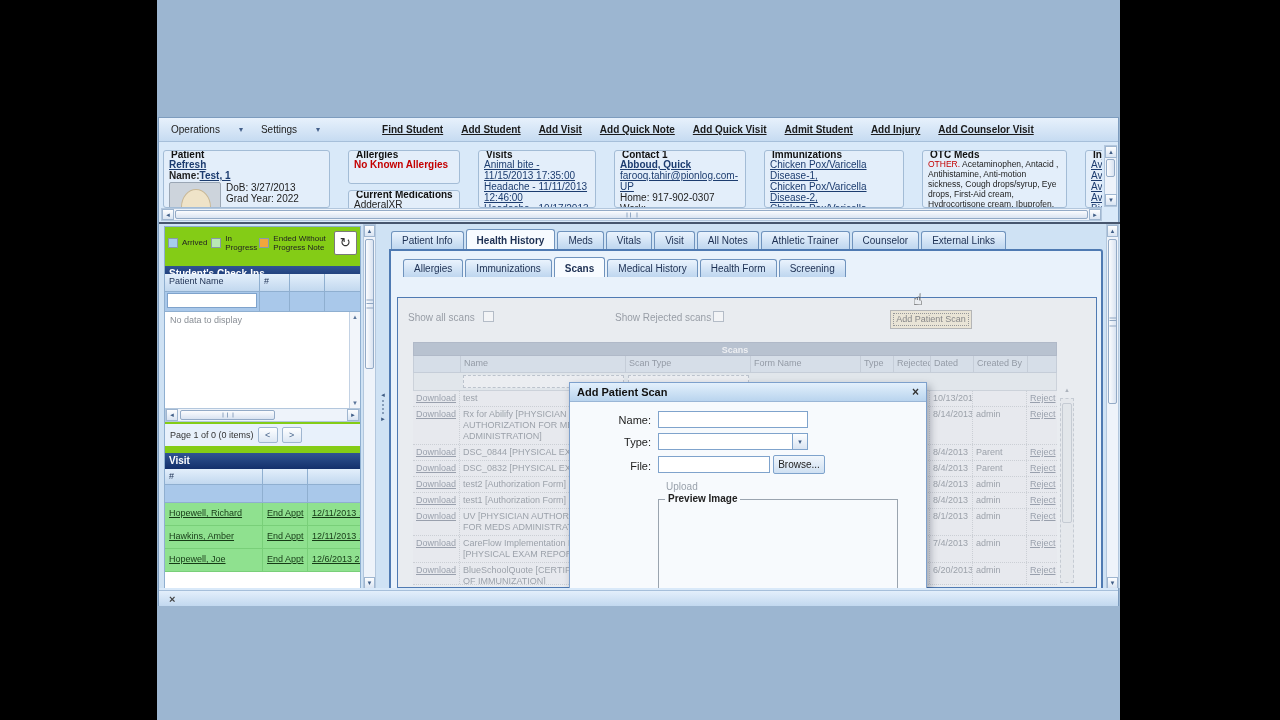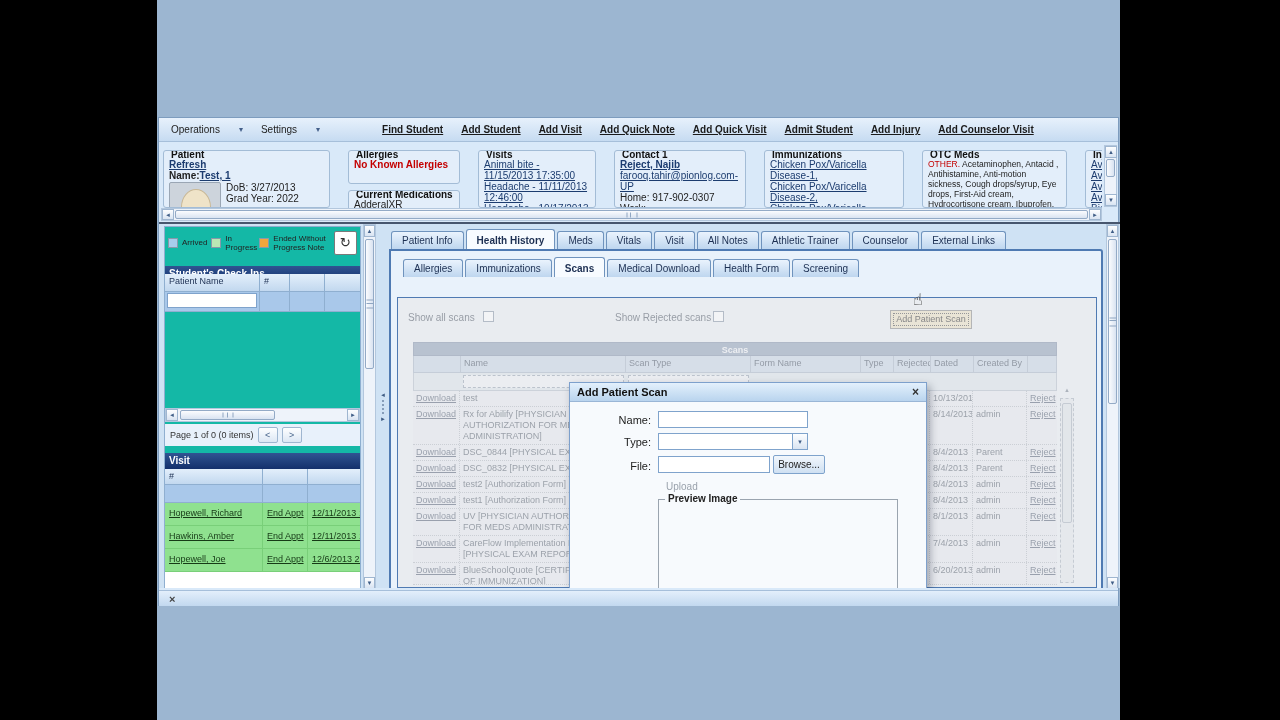--- a/index.html
+++ b/index.html
@@ -48,21 +48,21 @@
   .gripv:after { content:""; position:absolute; left:50%; top:50%; width:7px; height:7px; transform:translate(-50%,-50%);
                  border-top:1px solid #8fa6c2; border-bottom:1px solid #8fa6c2; background:
                  linear-gradient(transparent 2px,#8fa6c2 2px,#8fa6c2 3px,transparent 3px); }
 
   
   .mainregion { position:absolute; left:0; top:104px; width:961px; height:366px;
                 border-top:2px solid #47566e; background:#cfe2f4; overflow:hidden; }
 
   
   .leftpanel { position:absolute; left:5px; top:2px; width:197px; height:420px;
-               background:#14b8a6; border:1px solid #8fafd0; }
+               background:#84cc16; border:1px solid #8fafd0; }
   .legendrow { position:absolute; left:0; top:0; width:100%; height:31px; display:flex;
                align-items:center; gap:4px; padding:0 3px; font-size:8px; color:#222; }
   .sq { width:10px; height:10px; border:1px solid #8899aa; flex:none; }
   .sq.arrived { background:#a6cdec; } .sq.prog { background:#b9e8b4; } .sq.ended { background:#f2a63c; }
   .refbtn { margin-left:auto; width:24px; height:24px; background:#fff; border:1px solid #7a7a7a;
             border-radius:2px; font-size:13px; color:#333; text-align:center; line-height:22px; cursor:pointer; }
   .navyhdr { background:linear-gradient(#305492,#14306b); color:#fff; font-weight:bold;
              font-size:10px; padding:2px 4px; }
   .chk-hdr { position:absolute; left:0; top:39px; width:100%; height:16px; }
   .chk-cols { position:absolute; left:0; top:47px; width:100%; height:18px; display:flex;
@@ -229,21 +229,21 @@
         <div class="grp" style="width:118px">
           <span class="gtitle">Visits</span>
           <div class="small"><span class="lnk">Animal bite - 11/15/2013 17:35:00</span></div>
           <div class="small"><span class="lnk">Headache - 11/11/2013 12:46:00</span></div>
           <div class="small"><span class="lnk">Headache - 10/17/2013 10:39:00</span></div>
 
         </div>
 
         <div class="grp" style="width:132px">
           <span class="gtitle">Contact 1</span>
-          <div class="small bold"><span class="lnk">Reject, Najib</span></div>
+          <div class="small bold"><span class="lnk">Abboud, Quick</span></div>
           <div class="small"><span class="lnk">farooq.tahir@pionlog.com-UP</span></div>
           <div class="small">Home: 917-902-0307</div>
           <div class="small">Work:</div>
           <div class="small">Mobile: 212-996-9530</div>
         </div>
 
         <div class="grp" style="width:140px">
           <span class="gtitle">Immunizations</span>
           <div class="small"><span class="lnk">Chicken Pox/Varicella Disease-1,</span></div>
           <div class="small"><span class="lnk">Chicken Pox/Varicella Disease-2,</span></div>
@@ -299,20 +299,27 @@
           <span class="ccell" style="width:95px">Patient Name</span>
           <span class="ccell" style="width:30px">#</span>
           <span class="ccell" style="width:35px"></span>
           <span class="ccell" style="flex:1; border-right:none;"></span>
         </div>
         <div class="chk-filter">
           <span class="fcell" style="width:95px"><input class="tinput" style=""></span>
           <span class="fcell" style="width:30px"></span>
           <span class="fcell" style="width:35px"></span>
           <span class="fcell" style="flex:1; border-right:none;"></span>
+        </div>
+        <div class="chk-grid">
+          <div class="nodata">No data to display</div>
+          <div class="mini-v">
+            <span class="mini-a" style="top:2px">▲</span>
+            <span class="mini-a" style="bottom:2px">▼</span>
+          </div>
         </div>
         <div class="sbh chk-hscroll">
           <span class="sb-btn" style="left:0; top:0; height:12px;">◄</span>
           <span class="sb-thumb h grip3" style="left:14px; top:1px; width:95px; height:10px;"></span>
           <span class="sb-btn" style="right:0; top:0; height:12px;">►</span>
         </div>
         <div class="pager">
           <span>Page 1 of 0 (0 items)</span>
           <span class="pgbtn">&lt;</span>
           <span class="pgbtn">&gt;</span>
@@ -376,21 +383,21 @@
           <span class="tab">Athletic Trainer</span>
           <span class="tab">Counselor</span>
           <span class="tab">External Links</span>
         </div>
 
         <div class="contentbox">
           <div class="subtabstrip">
             <span class="tab">Allergies</span>
             <span class="tab">Immunizations</span>
             <span class="tab active">Scans</span>
-            <span class="tab">Medical Download</span>
+            <span class="tab">Medical History</span>
             <span class="tab">Health Form</span>
             <span class="tab">Screening</span>
           </div>
 
           <div class="subbox">
             <span class="toolbar-lbl" style="left:10px; top:14px;">Show all scans</span>
             <span class="cb" style="position:absolute; left:85px; top:13px;"></span>
             <span class="toolbar-lbl" style="left:217px; top:14px;">Show Rejected scans</span>
             <span class="cb" style="position:absolute; left:315px; top:13px;"></span>
             <span class="addbtn">Add Patient Scan</span>

